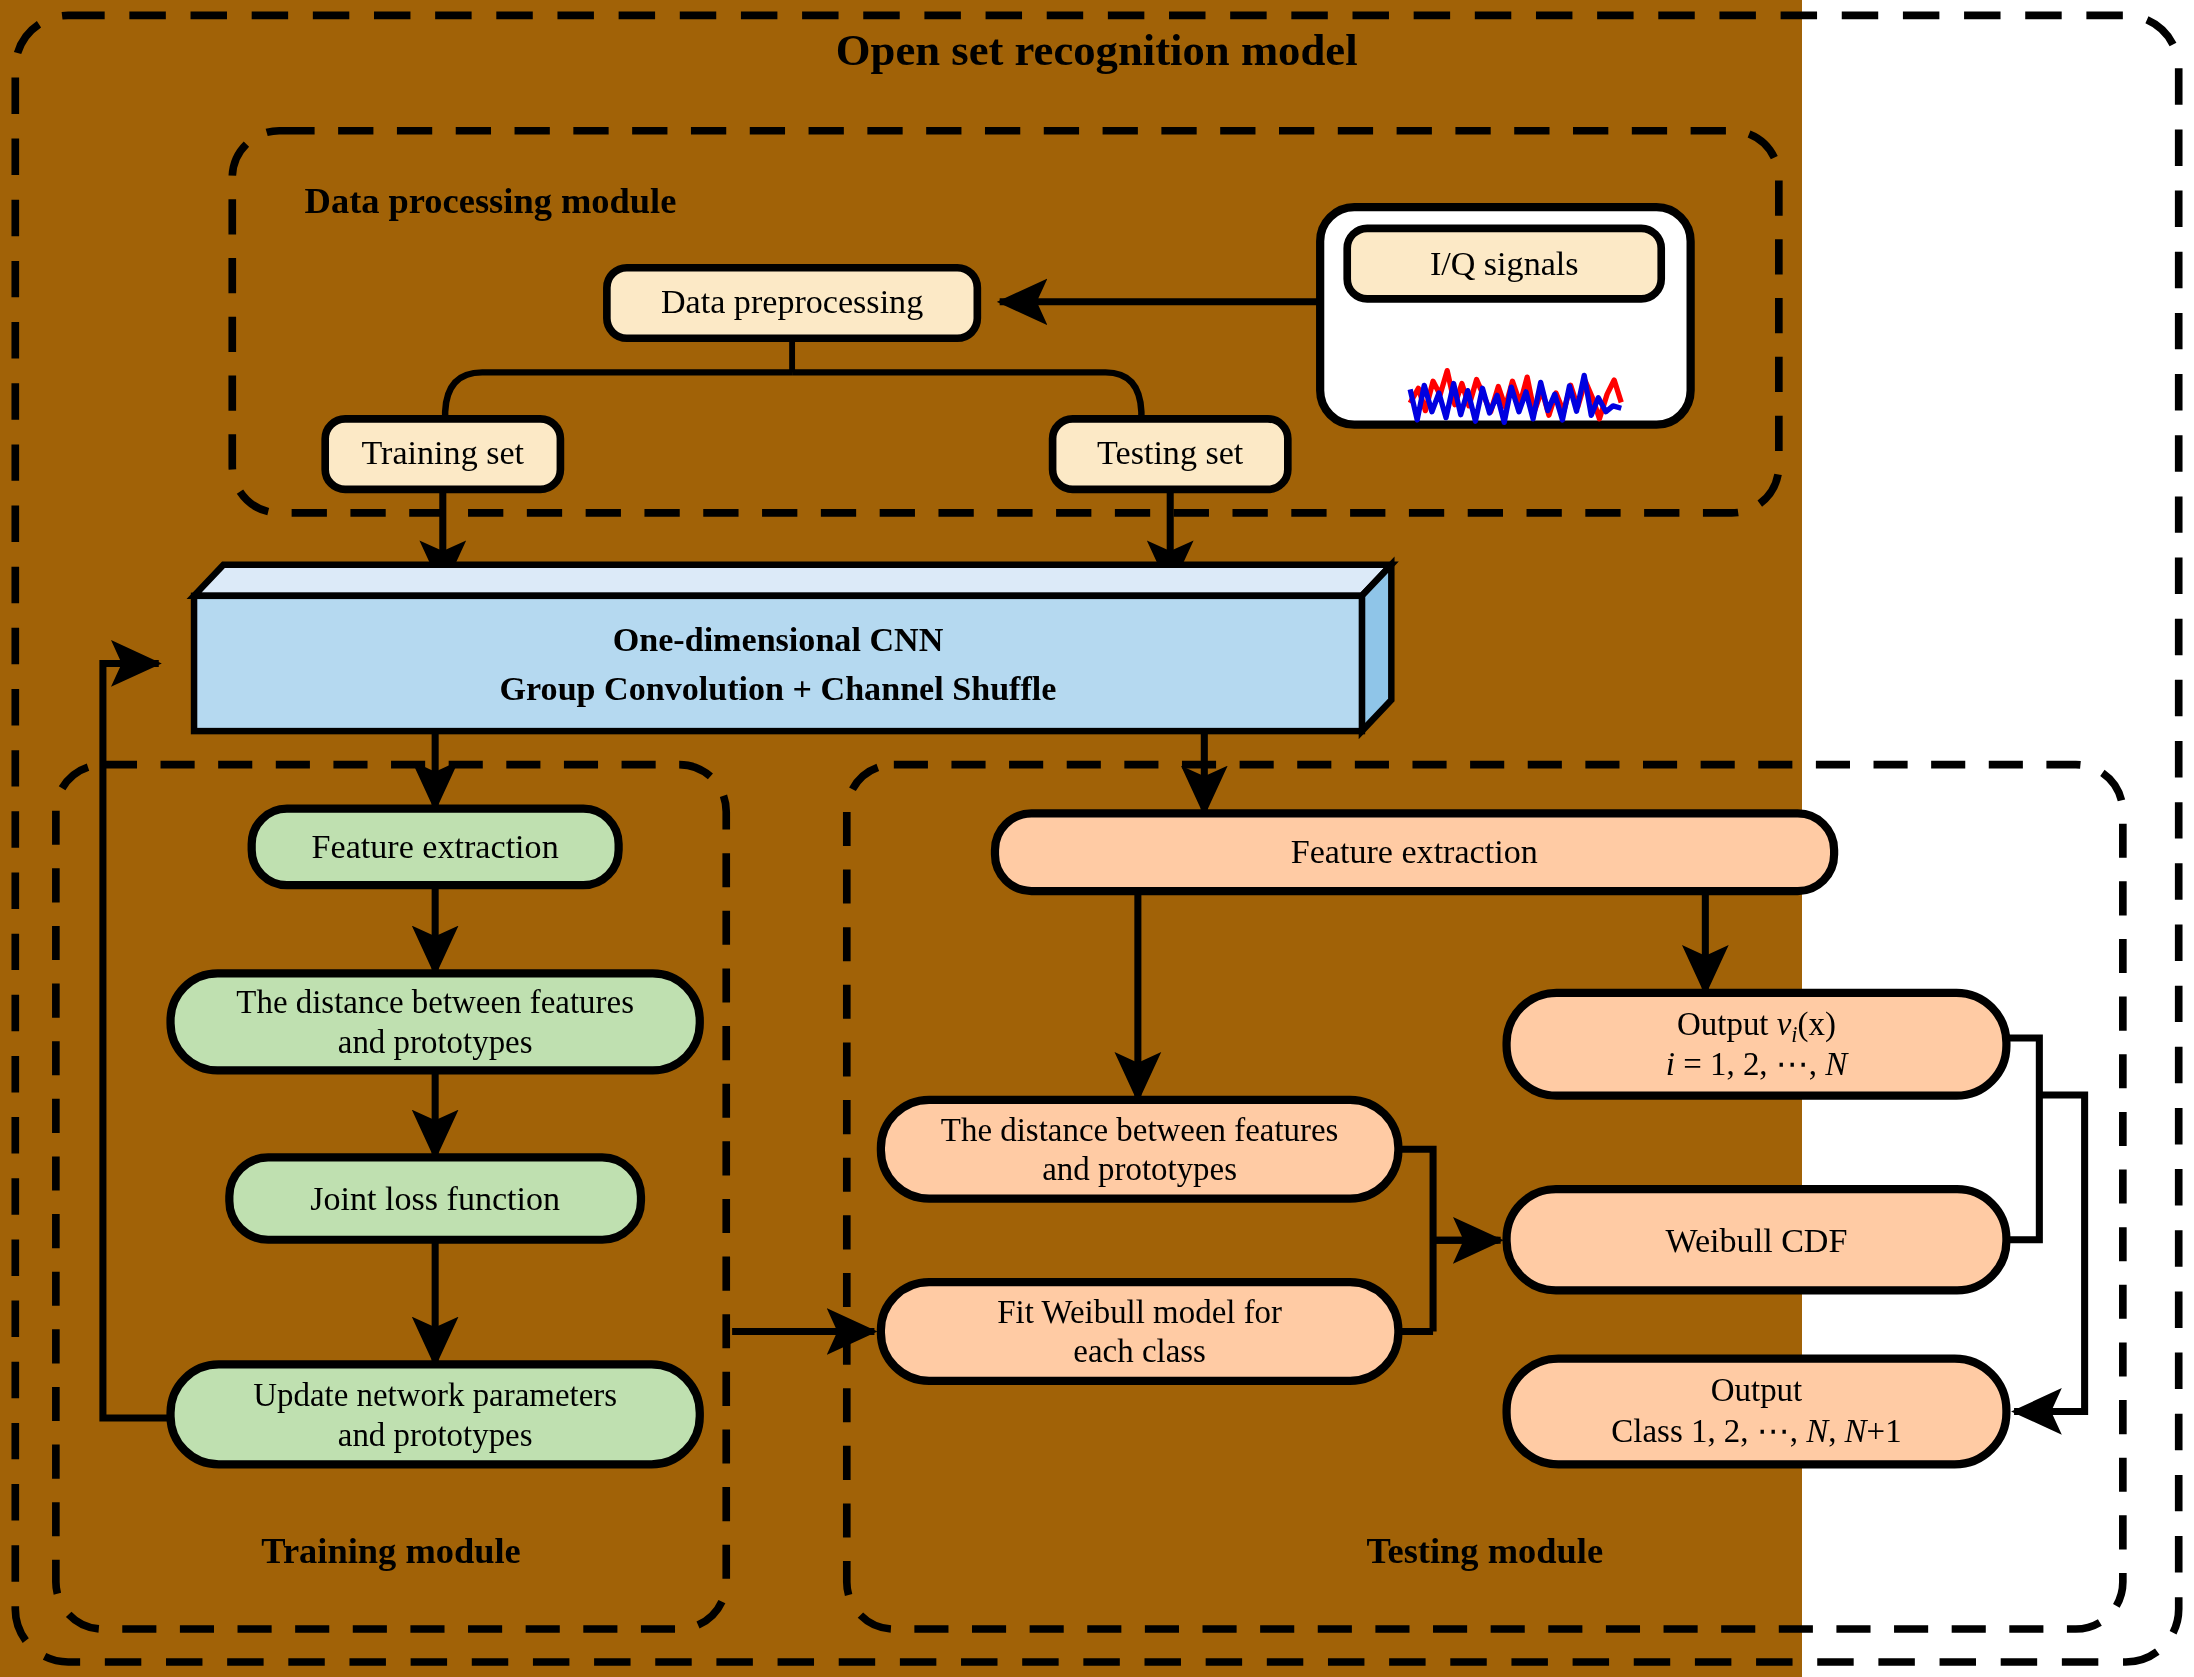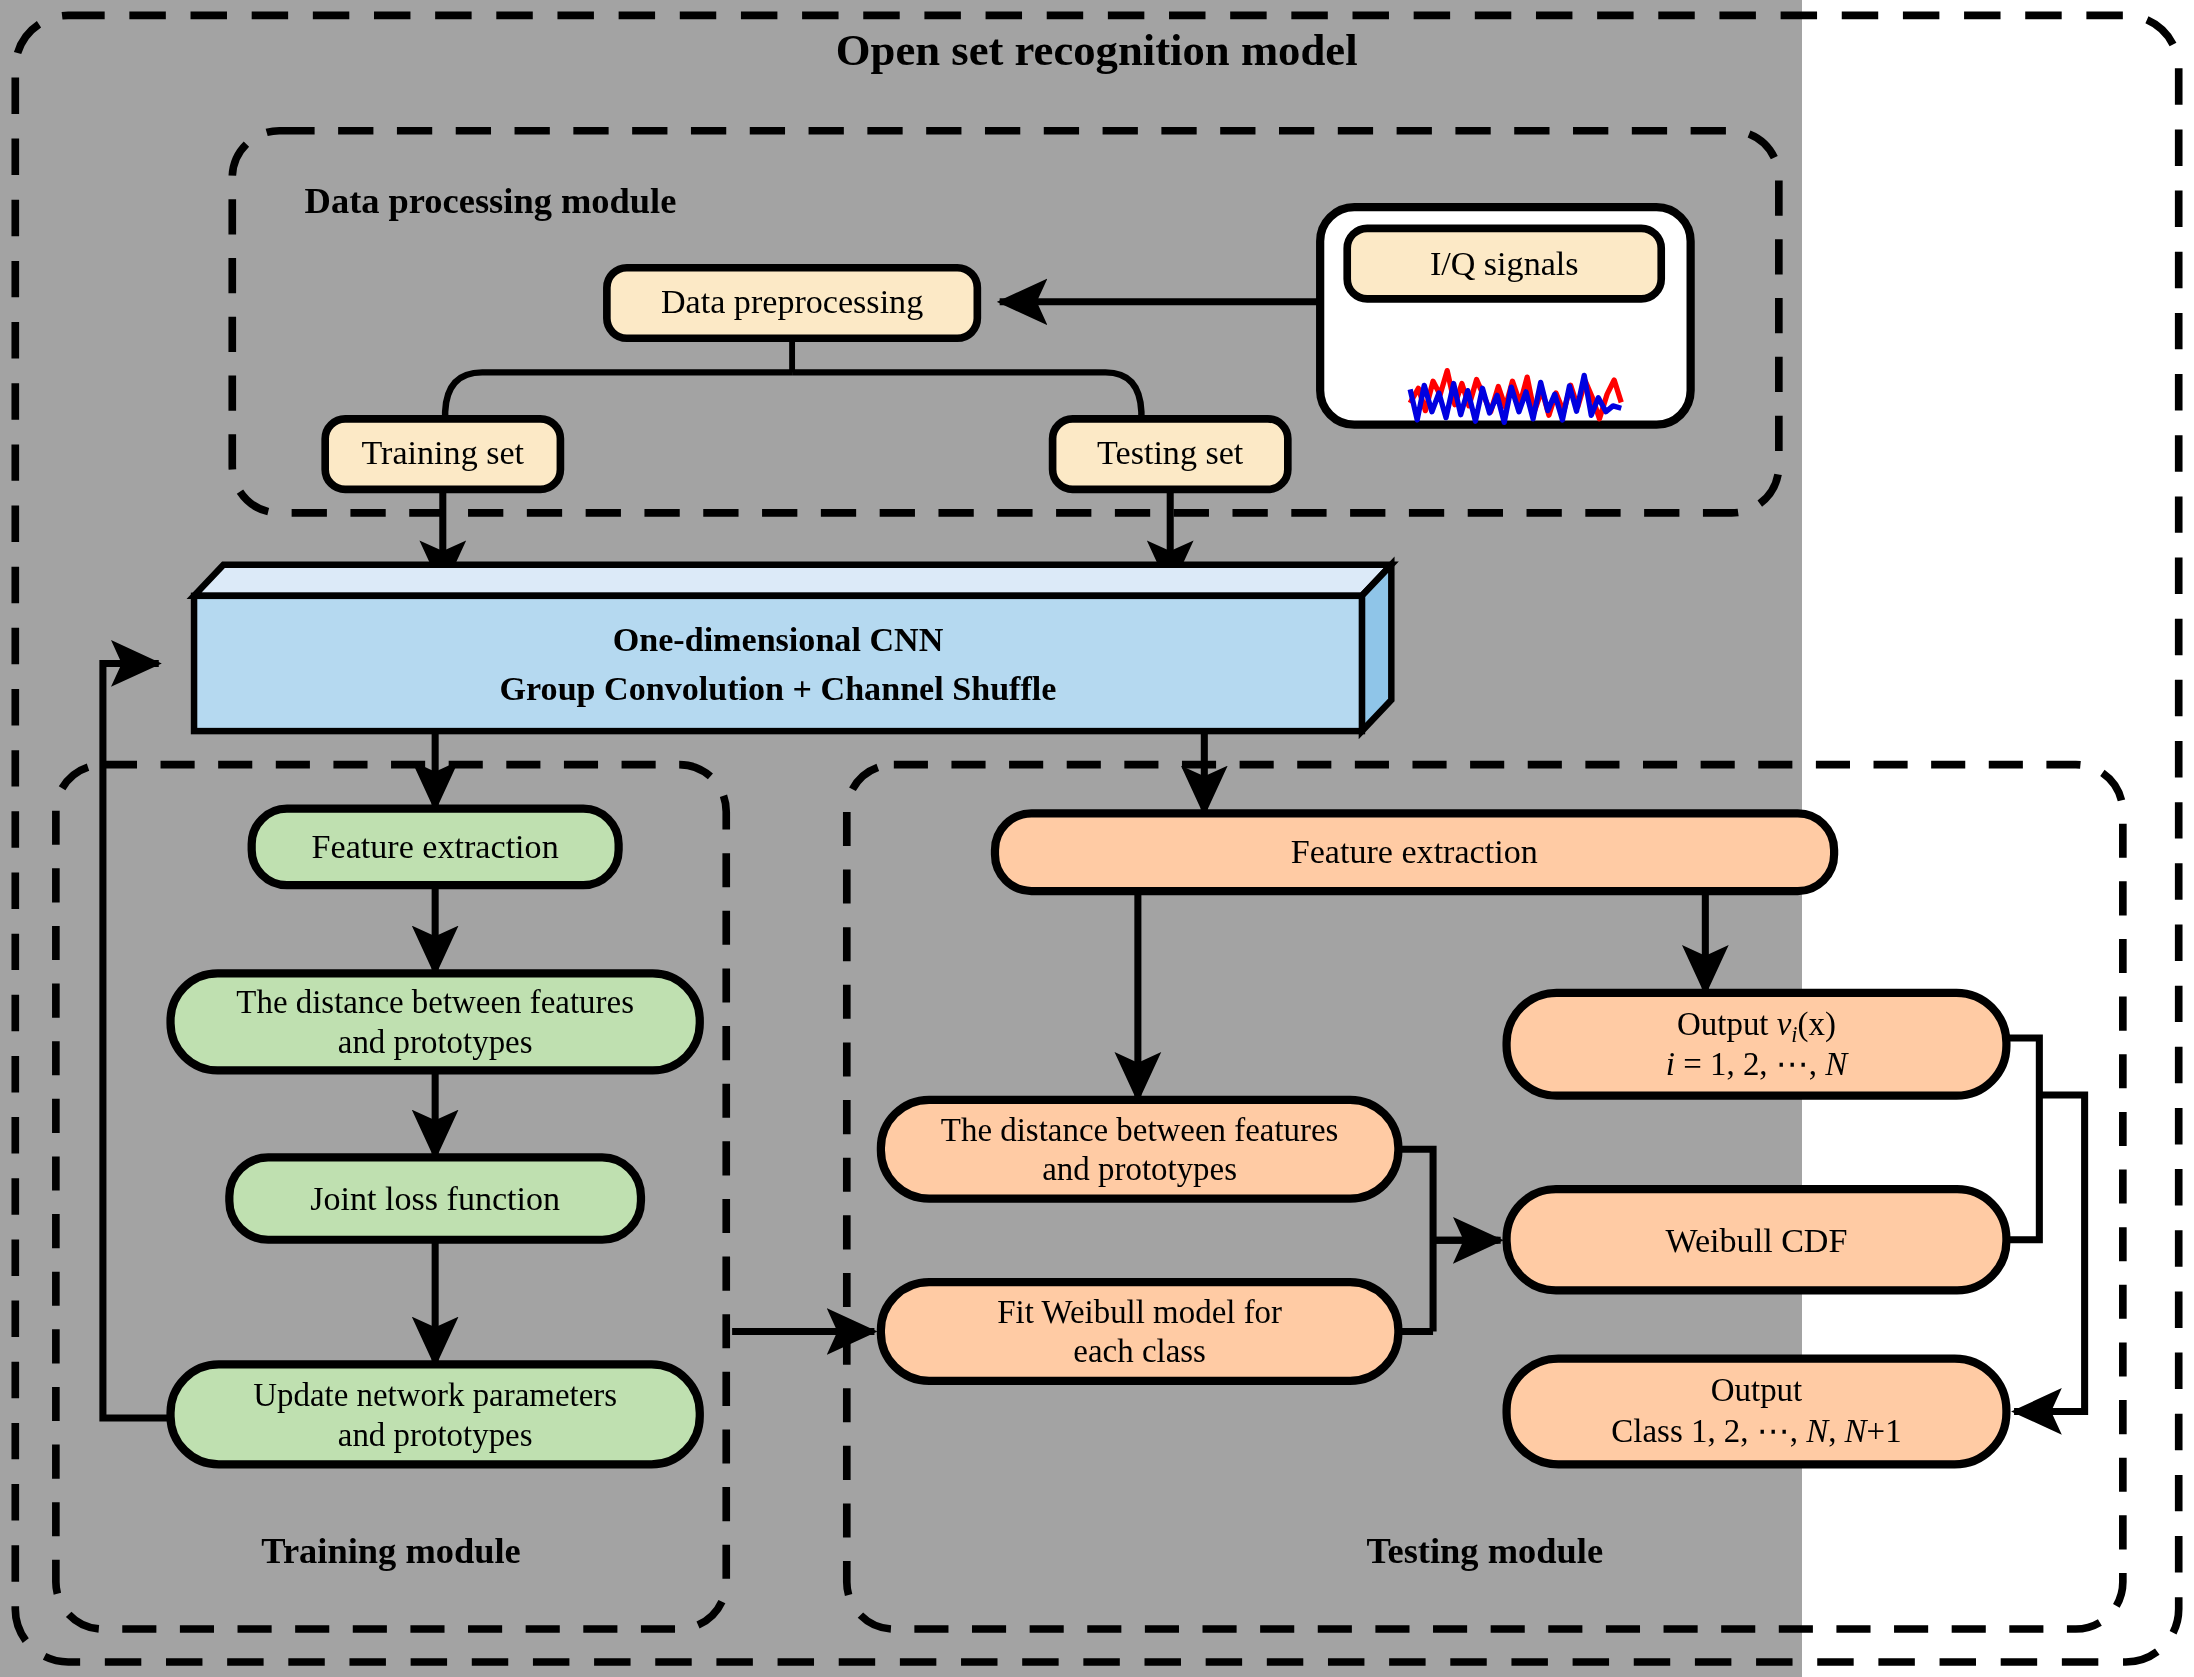--- a/index.html
+++ b/index.html
@@ -1,16 +1,16 @@
 <!DOCTYPE html>
 <html style="font-size:9.4px"><head>
 <meta charset="utf-8">
 <style>
   html,body{margin:0;padding:0;background:#ffffff;}
-  #stage{position:relative;width:1802px;height:1678px;background:#a3a3a3;
+  #stage{position:relative;width:1802px;height:1678px;background:#a16207;
          font-family:"Liberation Serif",ّ"DejaVu Serif",serif;}
   svg{display:block;}
   .nd-text{font-family:"Liberation Serif","DejaVu Serif",serif;fill:#000;text-anchor:middle;}
   .mod-title{font-family:"Liberation Serif","DejaVu Serif",serif;font-weight:bold;fill:#000;}
 </style>
 </head>
 <body>
 
 <div id="stage">
 <svg width="2194" height="1678" viewBox="0 0 3731 2853" xmlns="http://www.w3.org/2000/svg">

